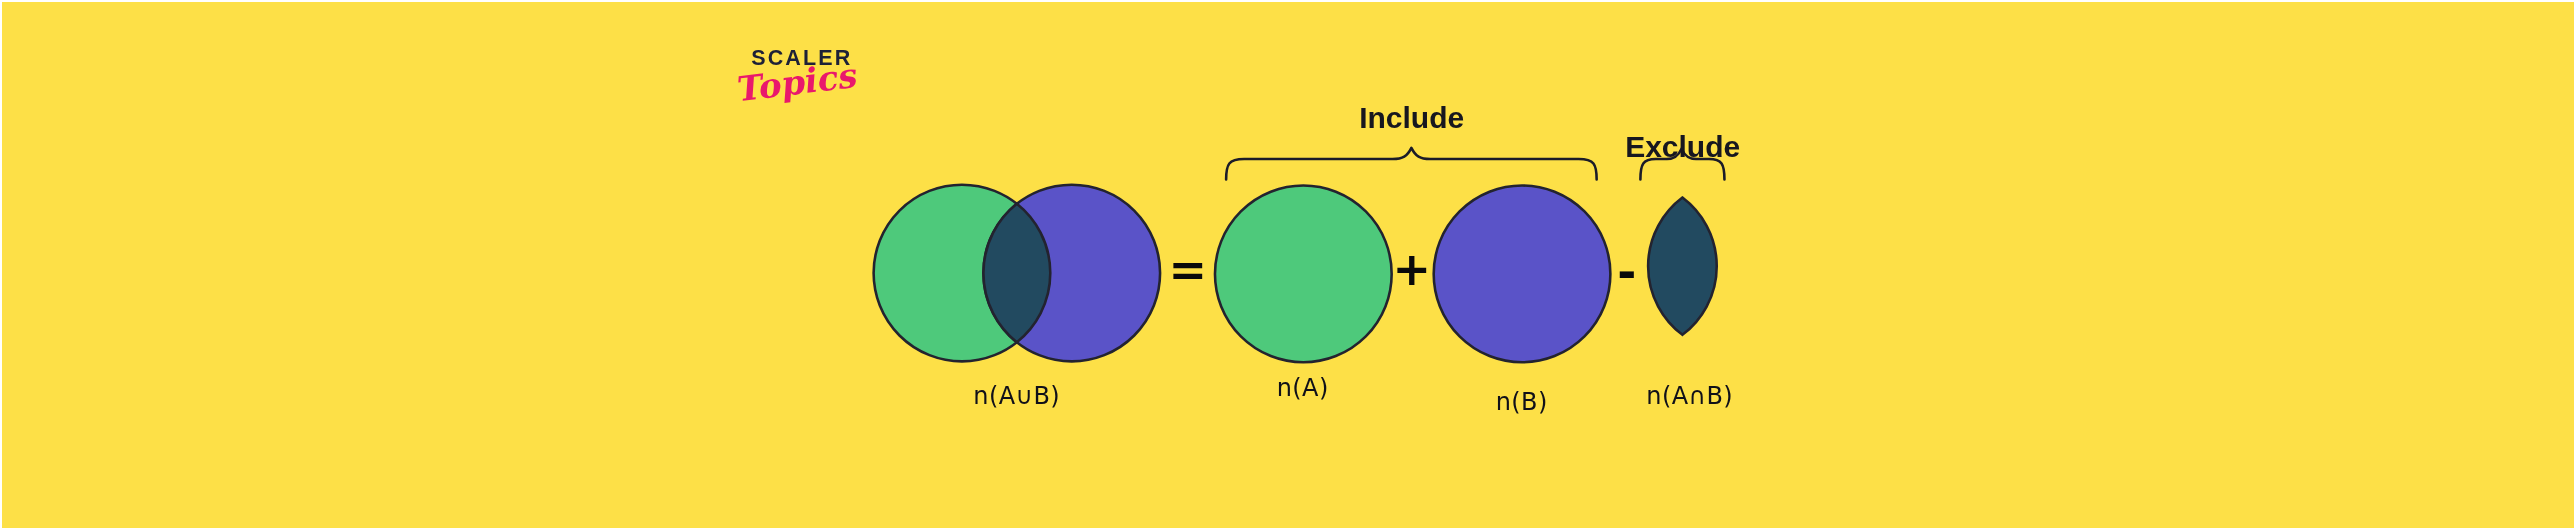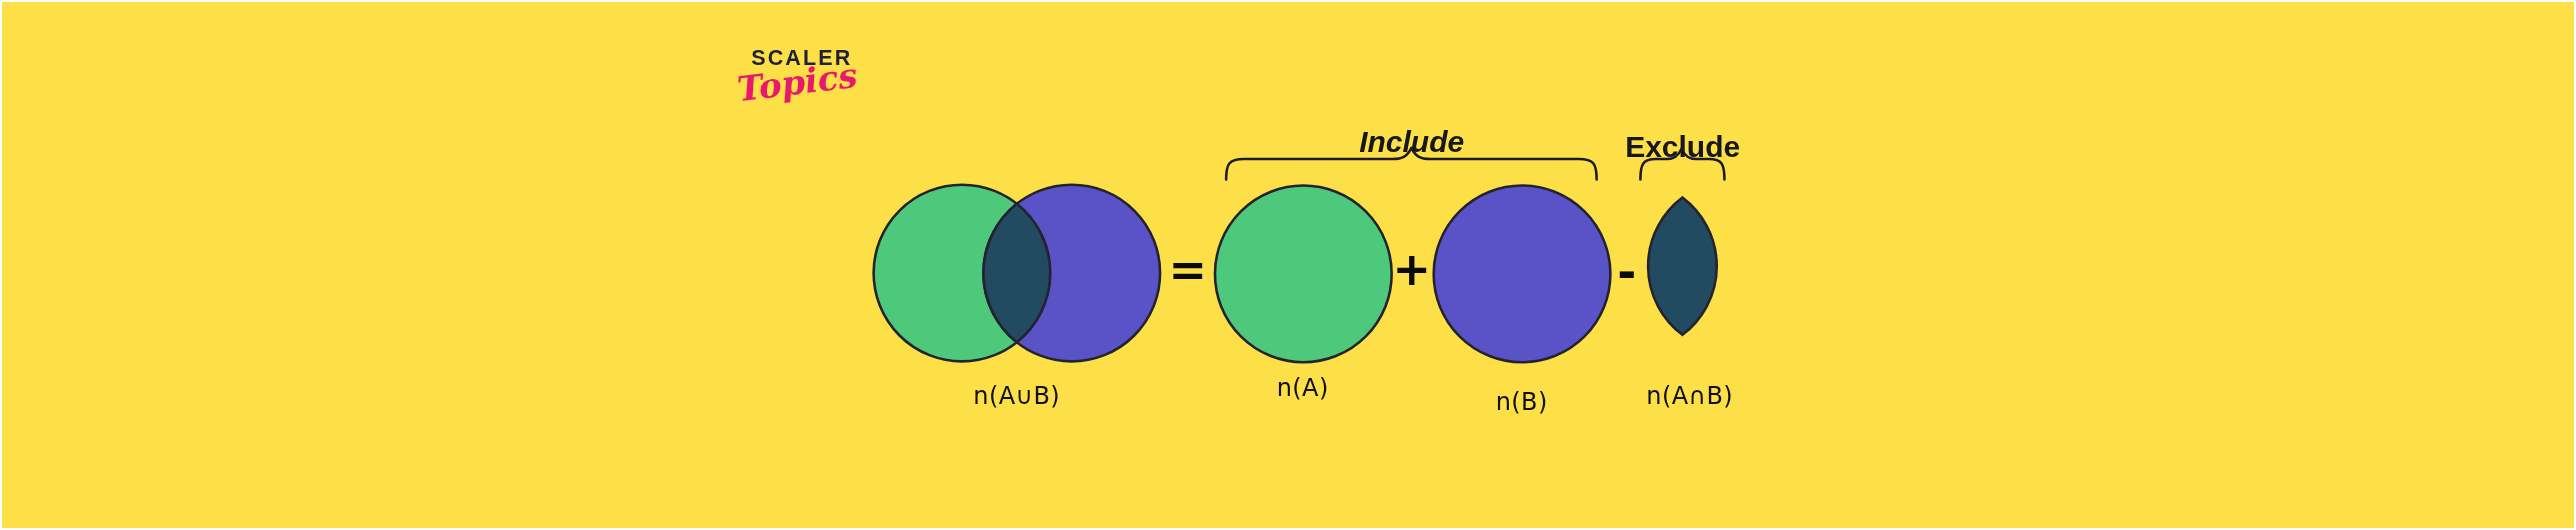--- a/index.html
+++ b/index.html
@@ -52,21 +52,21 @@
   }
   .logo-product {
     position: absolute; left: 0px; top: 17px;
     font-family: "DejaVu Serif", serif;
     font-style: italic; font-weight: 700; font-size: 34px;
     color: #e9186c;
     transform: rotate(-7deg);
   }
 
   
-  .pos-include   { left: 1410px; top: 140px; font-style: italic; }
+  .pos-include   { left: 1410px; top: 116px; }
   .pos-exclude   { left: 1681px; top: 145px; }
   .pos-equals    { left: 1186px; top: 268px; }
   .pos-plus      { left: 1410px; top: 267px; }
   .pos-minus     { left: 1625px; top: 270px; }
   .pos-union-lbl { left: 1015px; top: 394px; }
   .pos-a-lbl     { left: 1301px; top: 386px; }
   .pos-b-lbl     { left: 1520px; top: 400px; }
   .pos-int-lbl   { left: 1679px; top: 394px; margin-left: 9px; }
 </style>
 </head>

